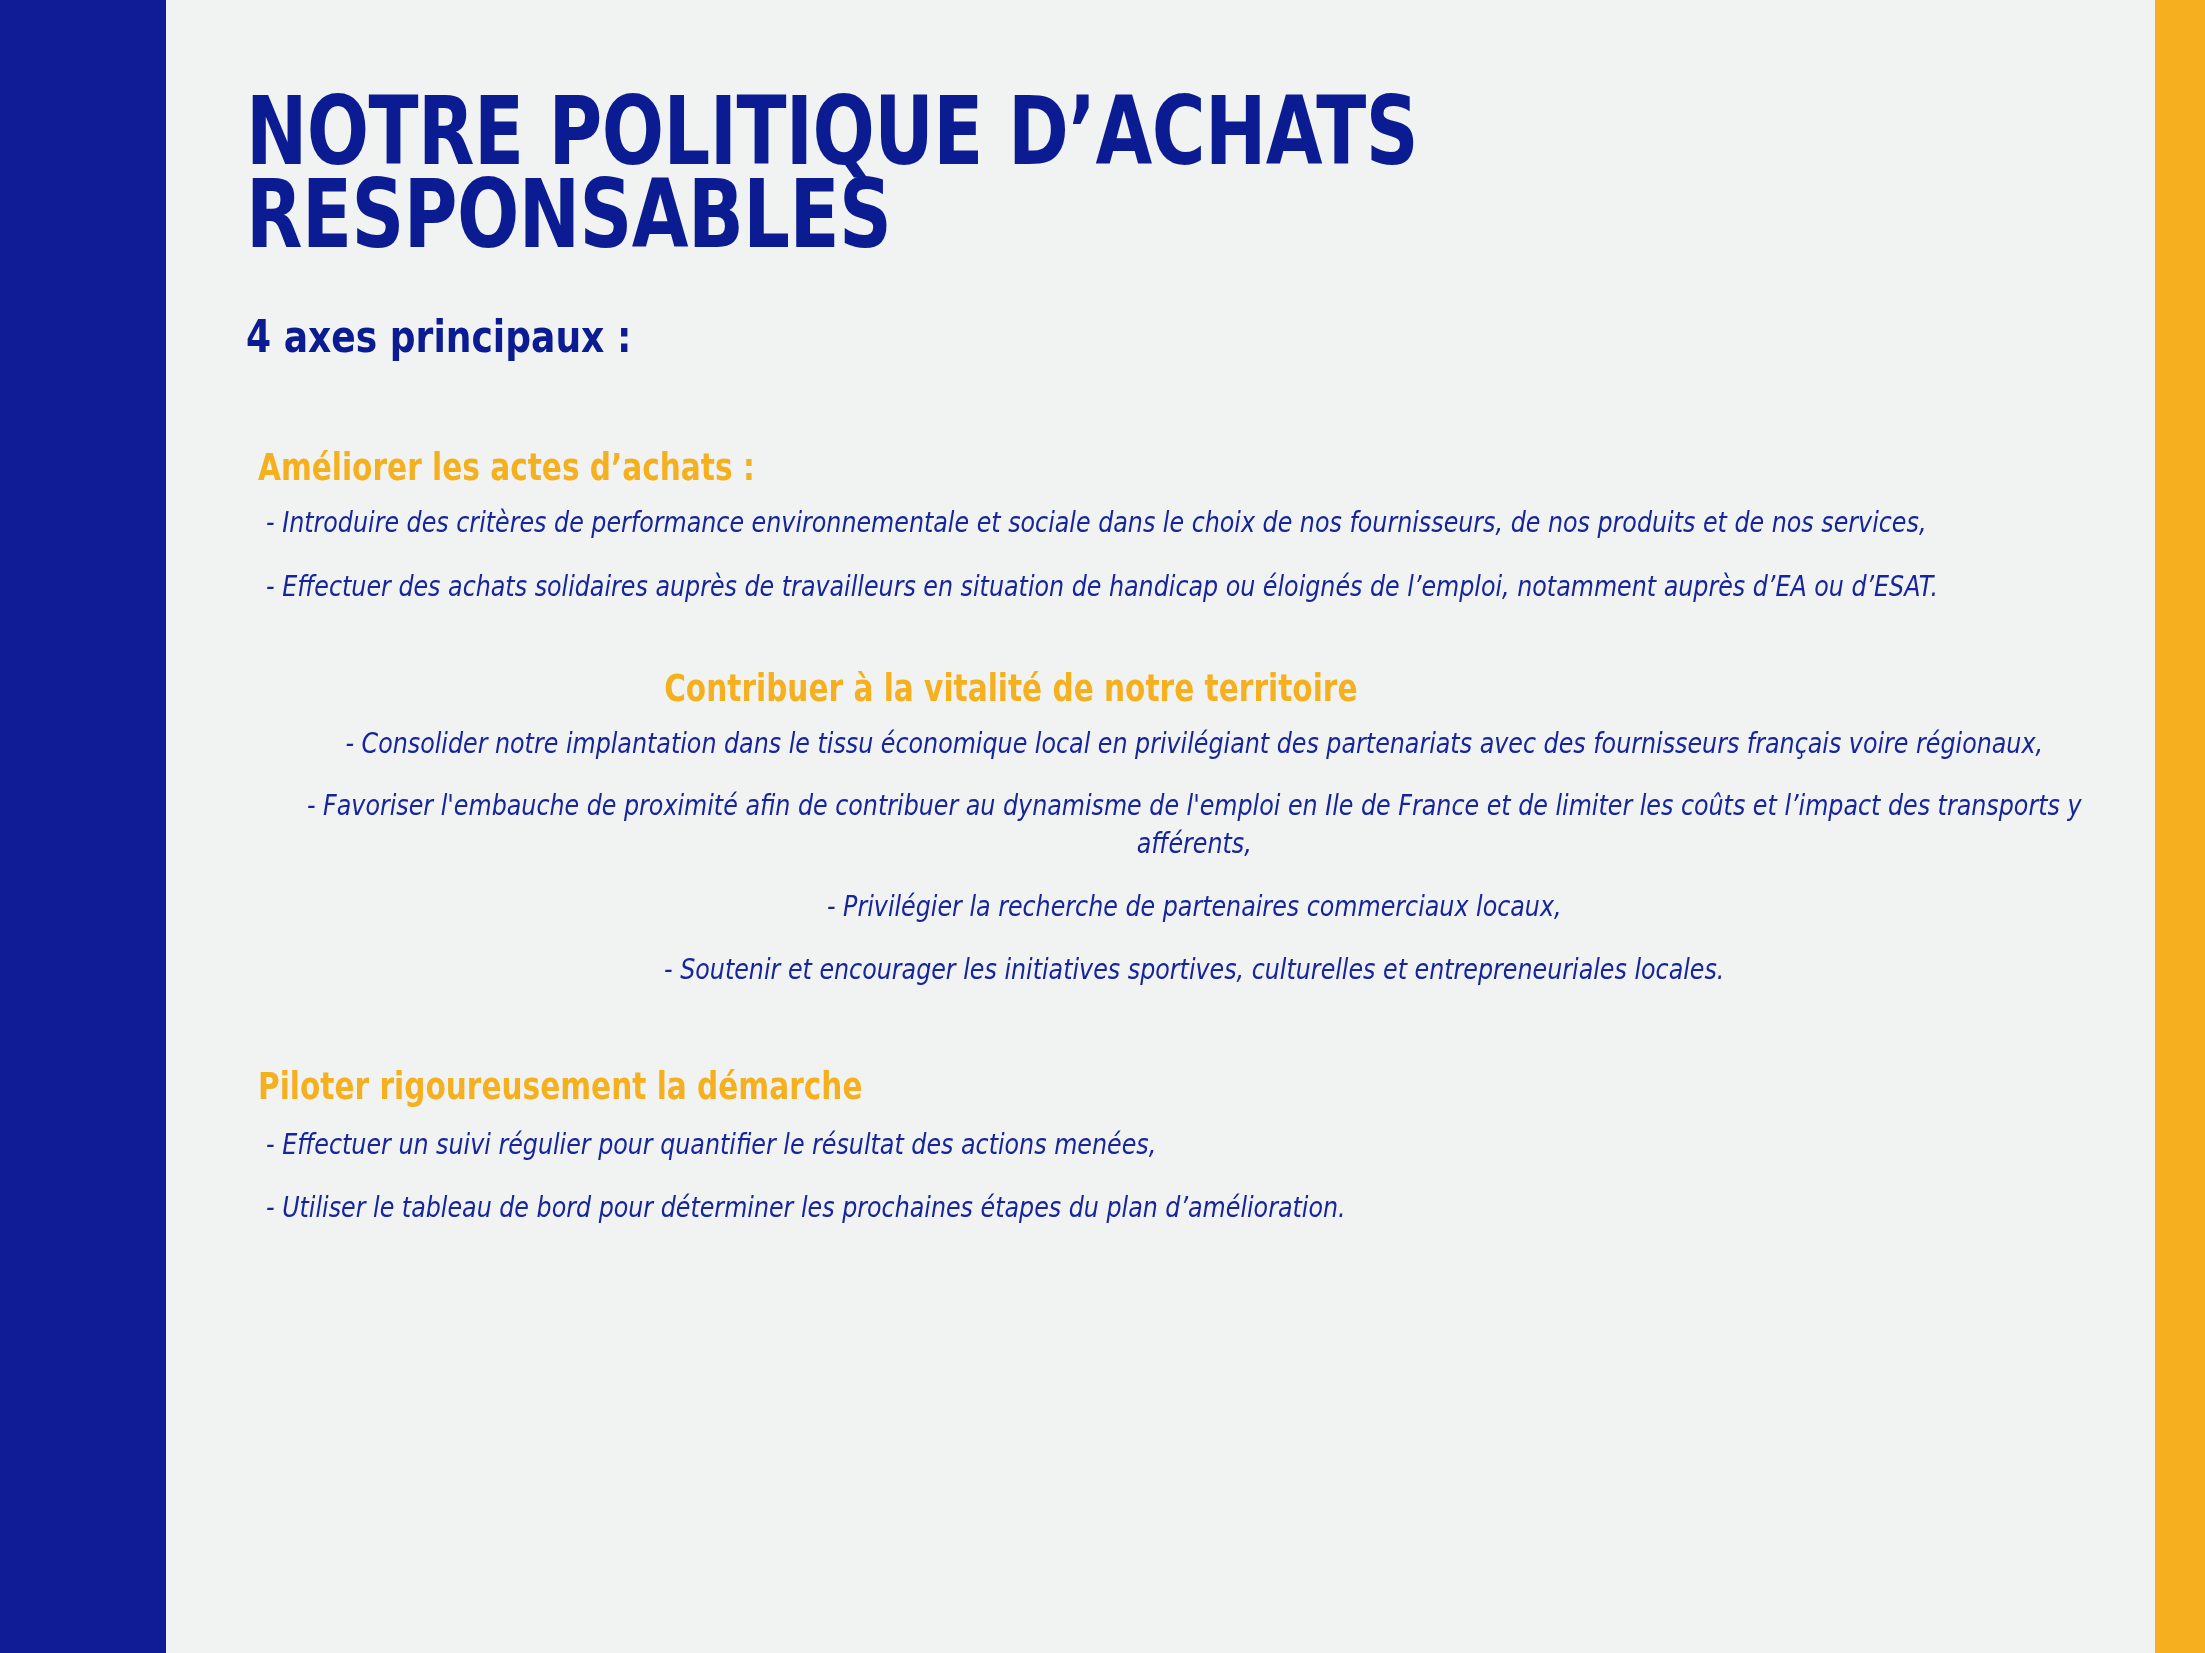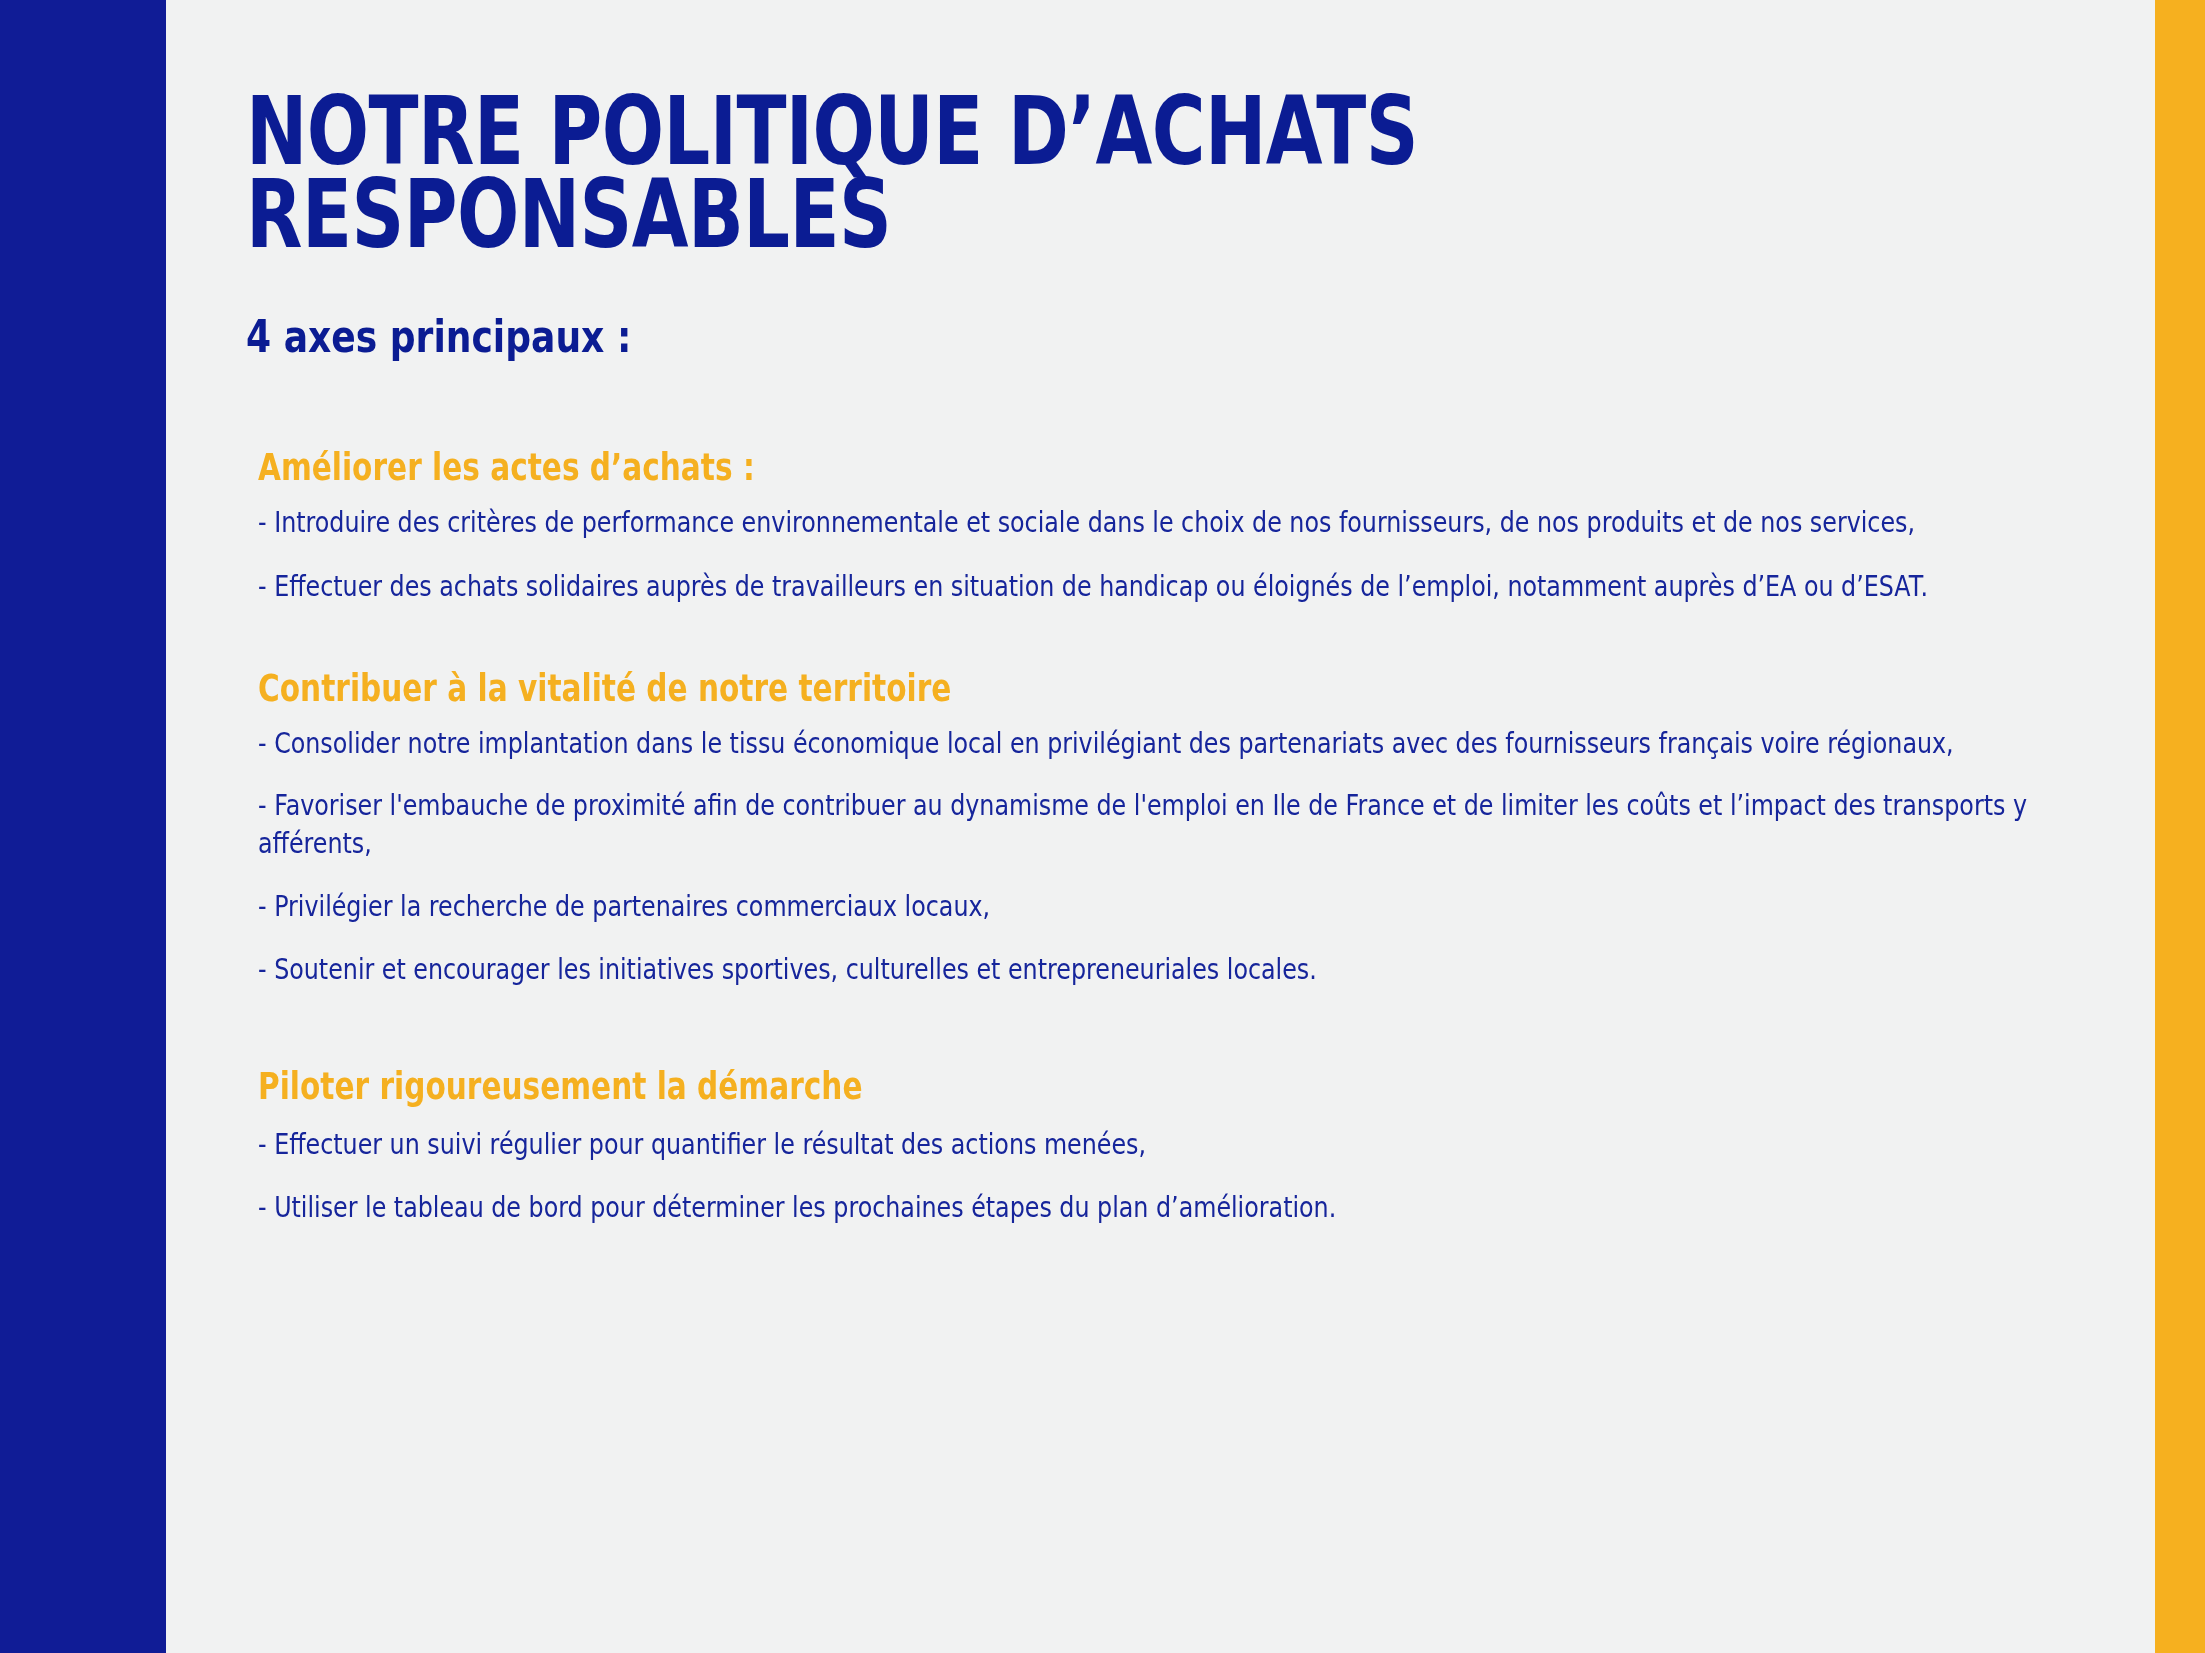--- a/index.html
+++ b/index.html
@@ -90,37 +90,37 @@
     font-family: "DejaVu Sans", sans-serif;
     font-weight: bold;
     font-size: 37px;
     line-height: 1.08;
     transform: scaleX(0.80);
     transform-origin: left top;
     white-space: nowrap;
     margin-bottom: 16px;
   }
 
-  .bullets { margin: 0; padding: 0; list-style: none; }
+  .bullets { margin: 8px; padding: 0; list-style: none; font-style: italic; }
   .bullet {
     color: #16259B;
     font-family: "DejaVu Sans", sans-serif;
     font-weight: normal;
     font-size: 29px;
     line-height: 1.30;
     margin: 0 0 25px 0;
     transform: scaleX(0.82);
     transform-origin: left top;
     width: 2264px;
   }
   .bullet:last-child { margin-bottom: 0; }
 
   .sec-1 .bullets .bullet { margin-bottom: 26.5px; }
   .sec-2 { margin-top: 63px; }
-  .sec-3 { margin-top: 63px; }
+  .sec-3 { margin-top: 63px; text-align: center; }
   .sec-4 { margin-top: 79px; }
   .sec-4 .section-heading { margin-bottom: 19px; }
 </style>
 </head>
 <body>
 
 <div class="slide">
 
   <div class="left-bar"></div>
   <div class="right-bar"></div>

